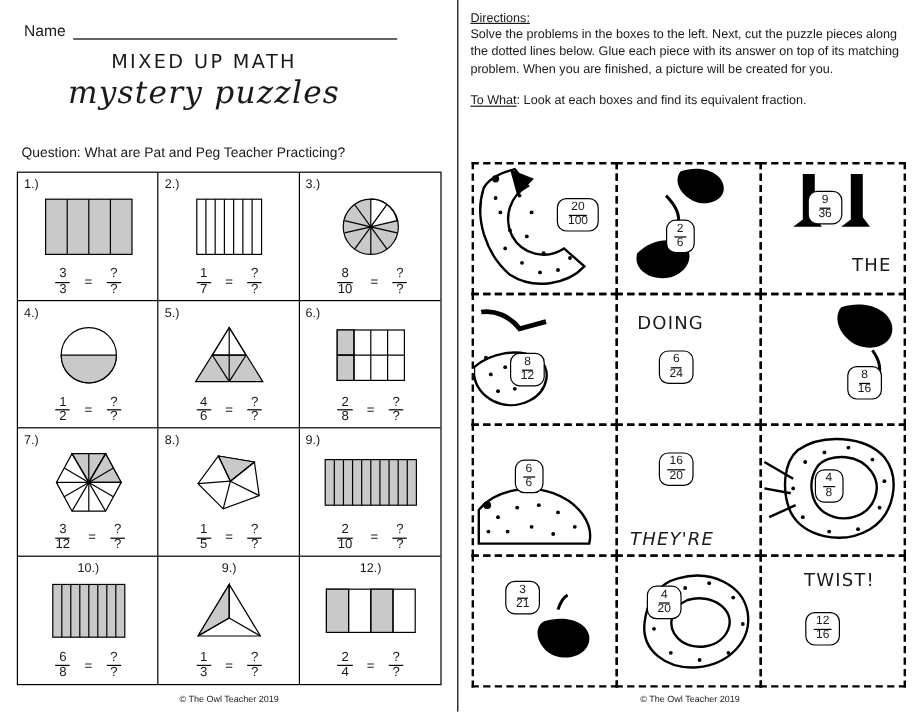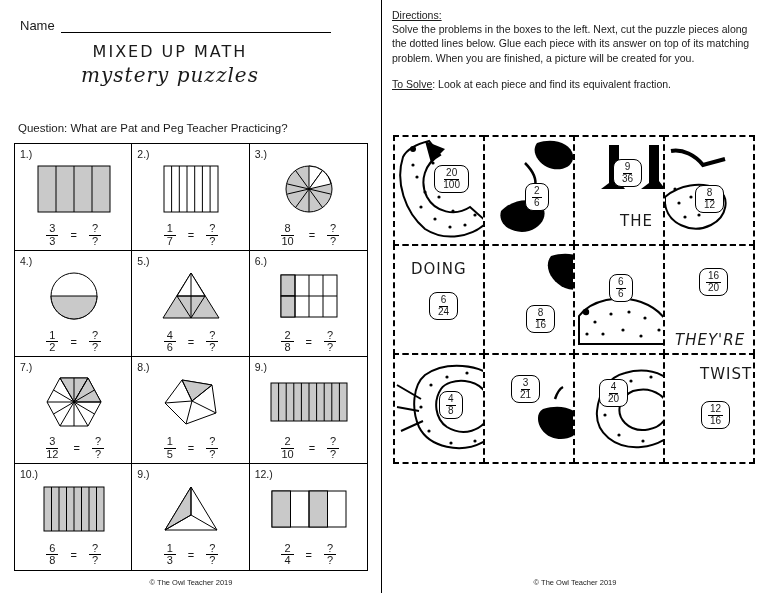--- a/index.html
+++ b/index.html
@@ -31,21 +31,21 @@
 
   .title-block {
     position:absolute; top: 42px; left:0; width:340px; text-align:center;
   }
   .title-1 {
     font-family: "DejaVu Sans", sans-serif;
     font-size: 16px; letter-spacing: 2px; font-weight: 400;
   }
   .title-2 {
     font-family: "DejaVu Serif", serif;
-    font-style: italic; font-size: 20px; letter-spacing: 1px;
+    font-style: italic; font-size: 26px; letter-spacing: 1px;
     margin-top: 2px;
   }
 
   .question {
     position:absolute; top: 122px; left: 18px;
     font-size: 11.5px;
   }
 
   .grid {
     position:absolute; left: 14px; top: 143px;
@@ -55,21 +55,21 @@
     grid-template-columns: repeat(3, 1fr);
     grid-template-rows: repeat(4, 1fr);
   }
   .cell {
     border-right: 1px solid #000;
     border-bottom: 1px solid #000;
     position: relative;
     padding: 4px 4px 2px 5px;
   }
   .grid .cell:nth-child(3n) { border-right: none; }
-  .grid .cell:nth-child(n+10) { border-bottom: none; }
+  .grid .cell:nth-child(n+10) { border-bottom: none; text-align: center; }
   .cell-num { font-size: 10.5px; }
 
   .shape-area {
     height: 56px; display:flex; align-items:center; justify-content:center;
     margin-top: 1px;
   }
   .eq-row {
     display:flex; align-items:center; justify-content:center;
     gap: 12px; margin-top: 6px;
     font-size: 11px;
@@ -92,21 +92,21 @@
     font-size: 10.5px; line-height: 1.35;
   }
   .dir-title { text-decoration: underline; font-weight: 400; }
   .to-solve { margin-top: 12px; }
   .to-solve b { font-weight: 400; text-decoration: underline; }
 
   .puzzle {
     position:absolute; left: 12px; top: 136px;
     width: 360px; height: 436px;
     display:grid;
-    grid-template-columns: repeat(4, 1fr);
+    grid-template-columns: repeat(3, 1fr);
     grid-template-rows: repeat(4, 1fr);
   }
   .pcell {
     position: relative;
     border: 2px dashed #000;
     margin: -1px;
     overflow: hidden;
   }
   .ans {
     position:absolute;
@@ -472,21 +472,21 @@
 
     <div class="copyright-left">© The Owl Teacher 2019</div>
   </div>
 
   <div class="right">
 
     <div class="dir-head">
       <div class="dir-title">Directions:</div>
       <div>Solve the problems in the boxes to the left. Next, cut the puzzle pieces along the dotted lines below. Glue each piece with its answer on top of its matching problem. When you are finished, a picture will be created for you.</div>
       <div class="to-solve">
-        <b>To Solve</b><span>:  Look at each piece and find its equivalent fraction.</span>
+        <b>To What</b><span>:  Look at each boxes and find its equivalent fraction.</span>
       </div>
     </div>
 
     <div class="puzzle">
 
       <div class="pcell">
         <svg width="120" height="109" viewBox="0 0 120 109" style="position:absolute;left:0;top:0;">
           <path d="M8 20 C0 45 10 75 30 92 C50 105 78 100 92 85 L75 70 C60 80 40 75 32 60 C24 44 30 26 45 18 L34 4 C22 7 12 12 8 20 Z" fill="#fff" stroke="#000" stroke-width="2"></path>
           <circle cx="22" cy="40" r="1.6"></circle>
             <circle cx="30" cy="55" r="1.6"></circle>

